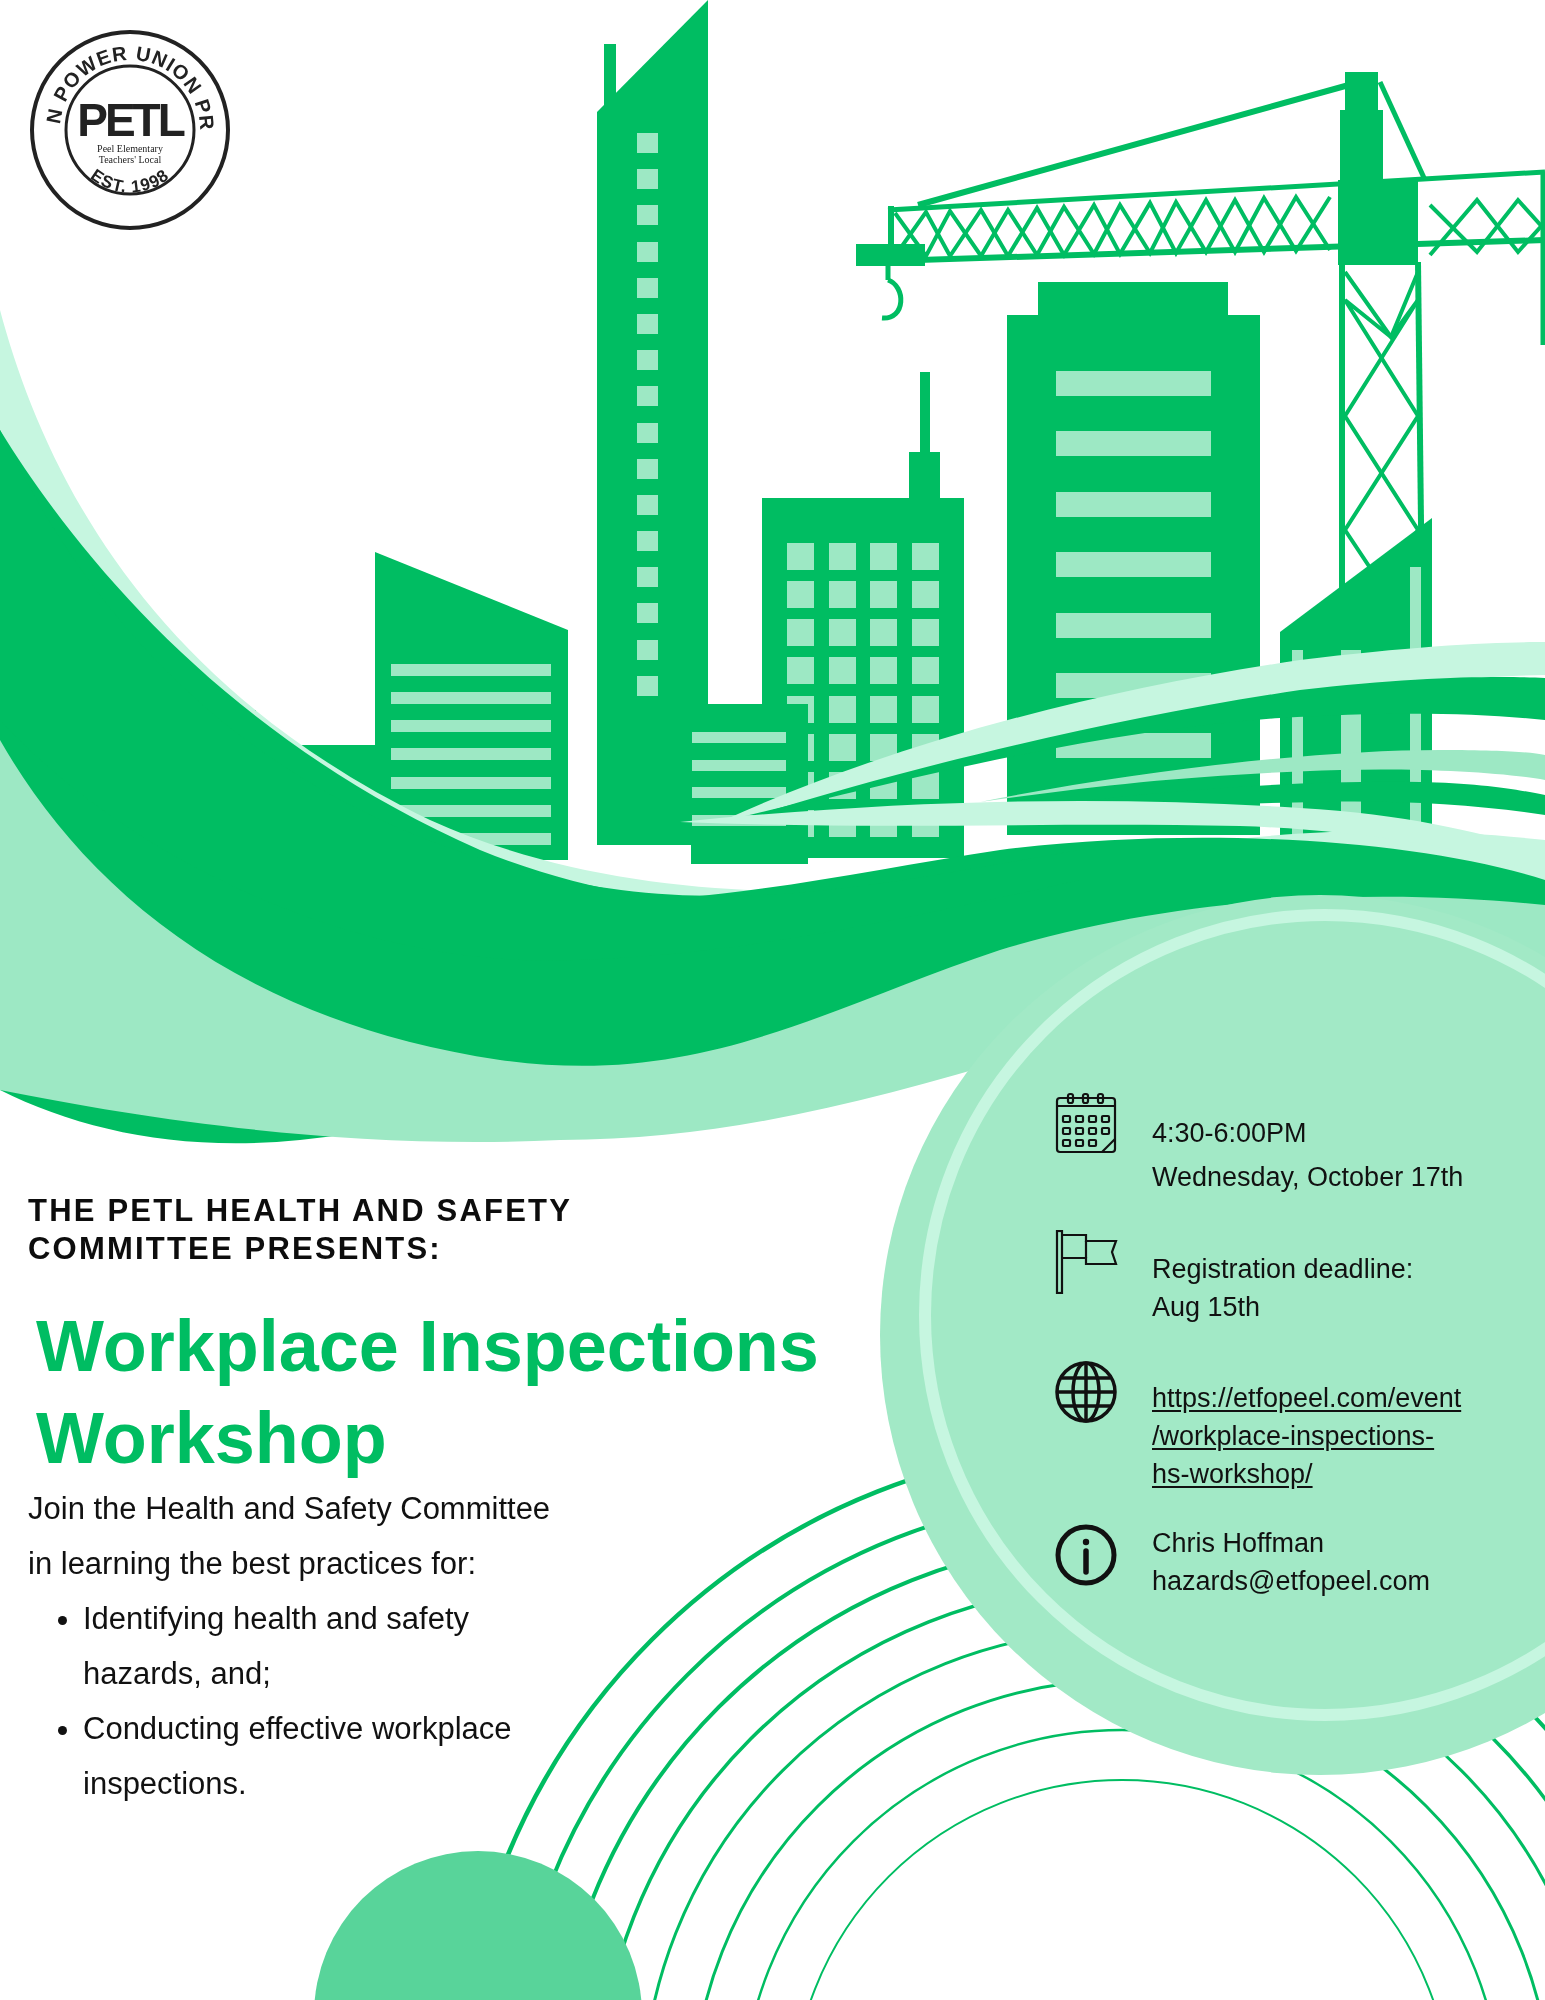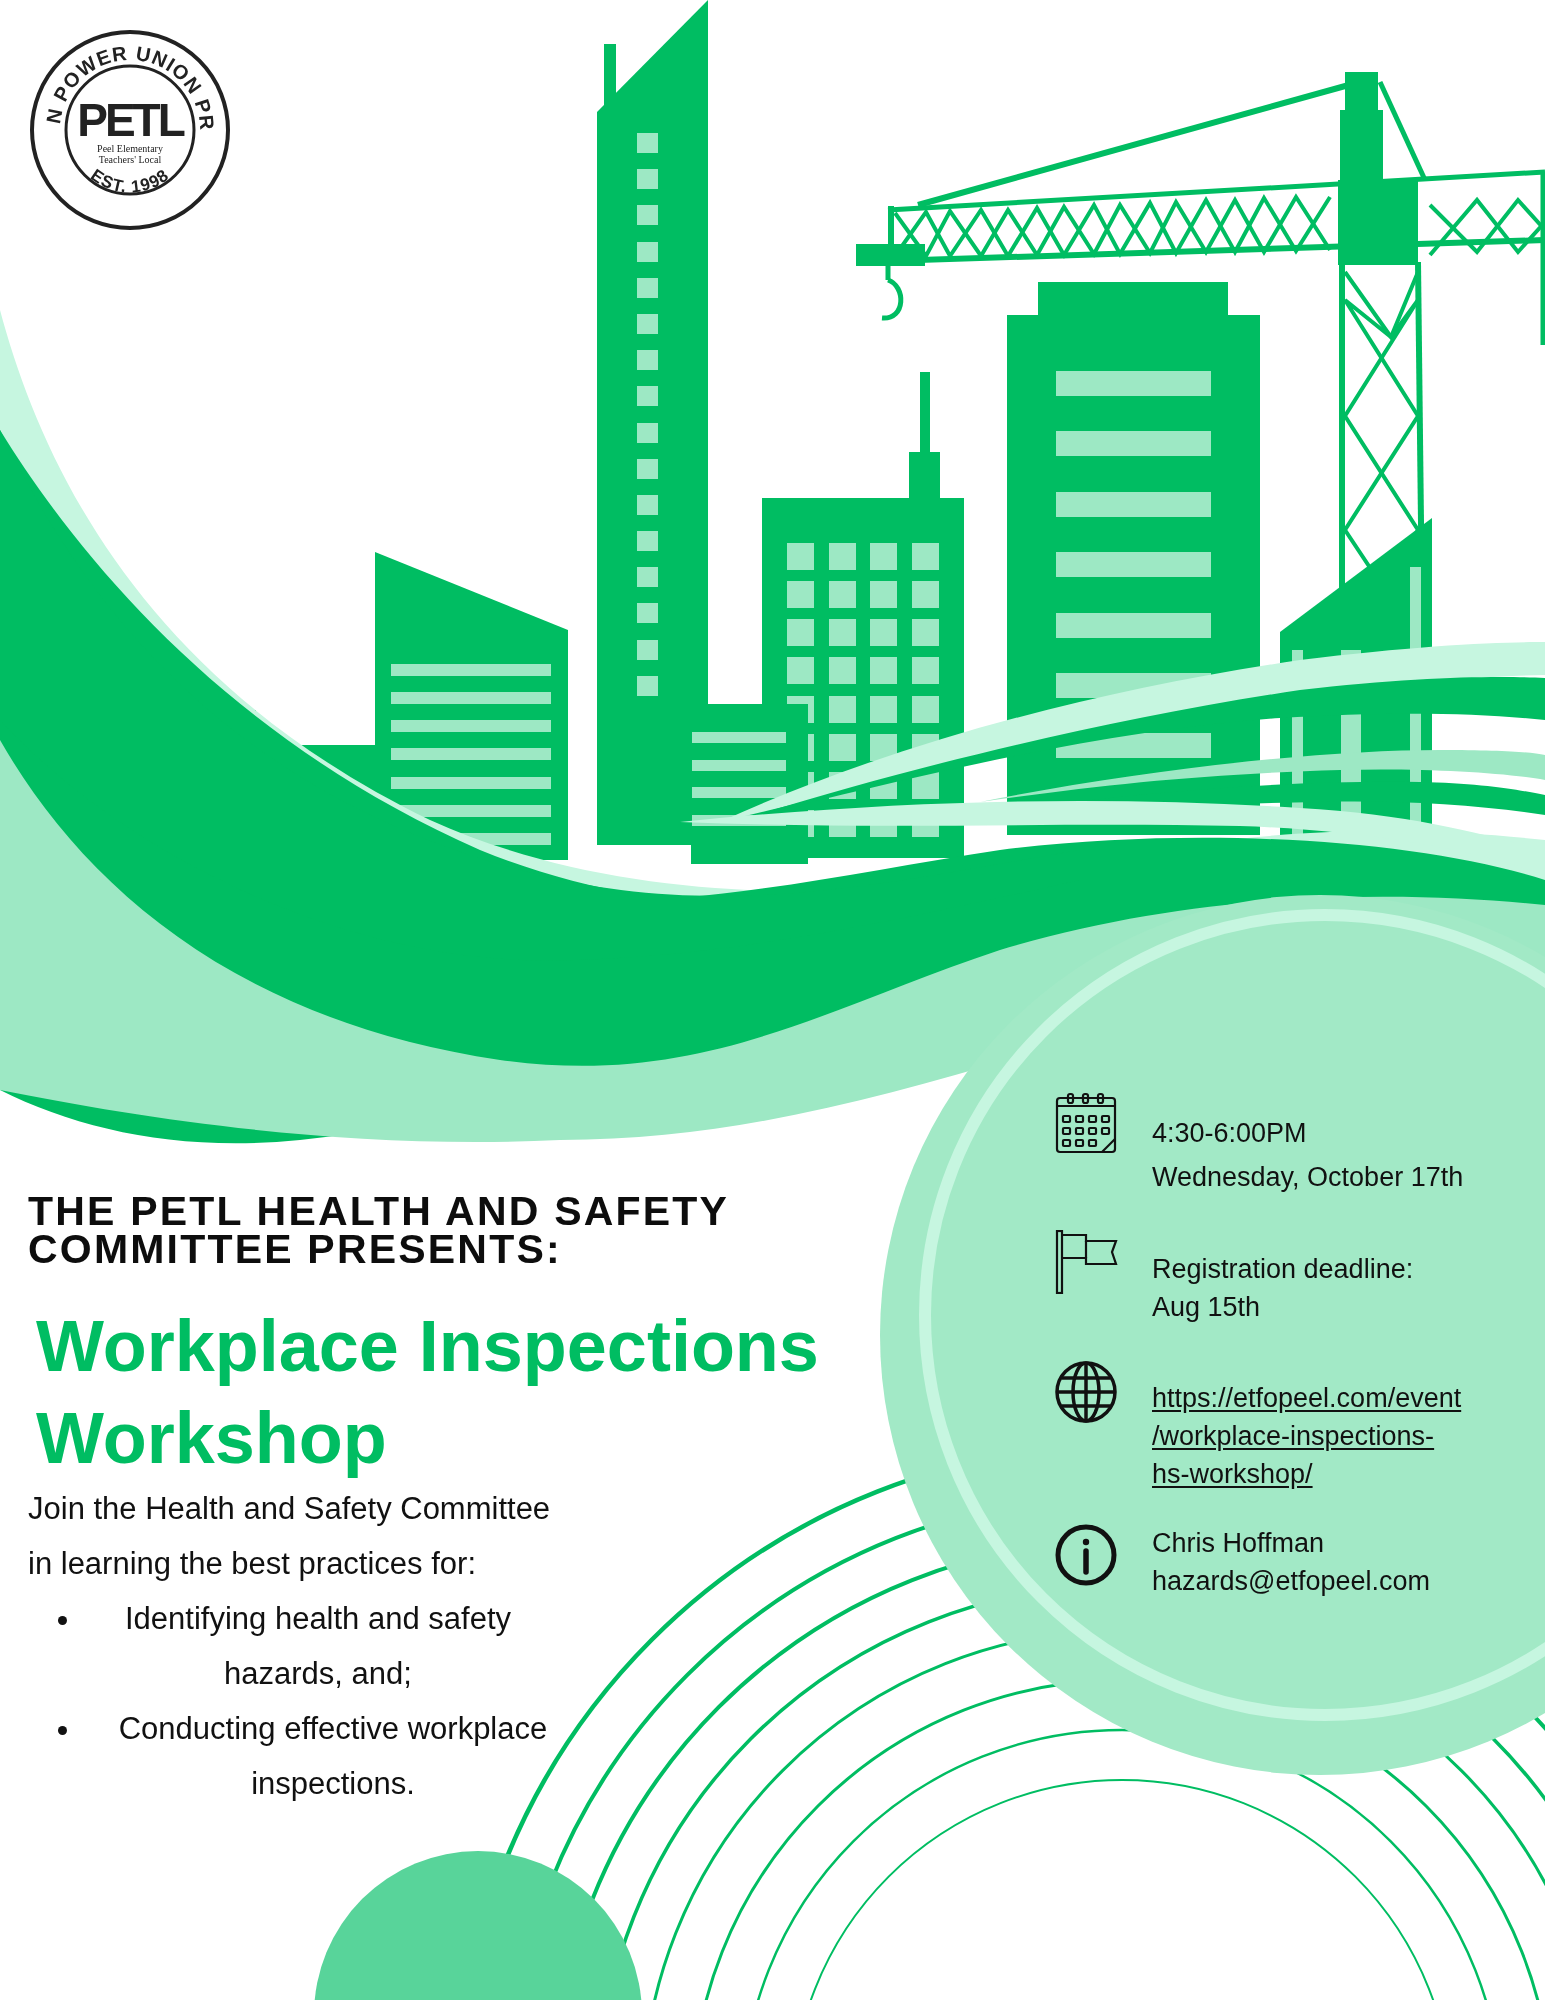--- a/index.html
+++ b/index.html
@@ -7,34 +7,34 @@
     width: 1545px; height: 2000px; position: relative; overflow: hidden;
     background: #ffffff;
     font-family: "Liberation Sans", sans-serif;
   }
   .art { position: absolute; left: 0; top: 0; width: 1545px; height: 2000px; }
   .logo { position: absolute; left: 28px; top: 28px; width: 204px; height: 204px; }
 
   .presents {
     position: absolute; left: 28px; top: 1192px; width: 720px;
     font-family: "Liberation Sans", sans-serif;
-    font-weight: 700; font-size: 41px; line-height: 38px;
+    font-weight: 700; font-size: 31px; line-height: 38px;
     letter-spacing: 2.2px; color: #0d0d0d; text-transform: uppercase;
   }
   .title {
     position: absolute; left: 36px; top: 1300px; width: 900px;
     font-family: Liberation Sans, sans-serif;
     font-weight: 700; font-size: 72px; line-height: 92px; color: #00bd62;
   }
   .intro {
     position: absolute; left: 28px; top: 1481px; width: 640px;
     font-size: 31px; line-height: 55px; color: #111;
   }
   .intro ul { margin: 0; padding-left: 55px; }
-  .intro li { padding-left: 0; text-align: center; }
+  .intro li { padding-left: 0; }
 
   .info { position: absolute; left: 1054px; width: 480px; }
   .info .row { position: relative; }
   .info .icon { position: absolute; left: 0; width: 64px; height: 64px; }
   .info .text {
     position: absolute; left: 98px; font-size: 27px; line-height: 38px; color: #111;
     white-space: nowrap;
     margin-top: 28px;
   }
   .info .text a { color: #111; text-decoration: underline; text-underline-offset: 3px; }

